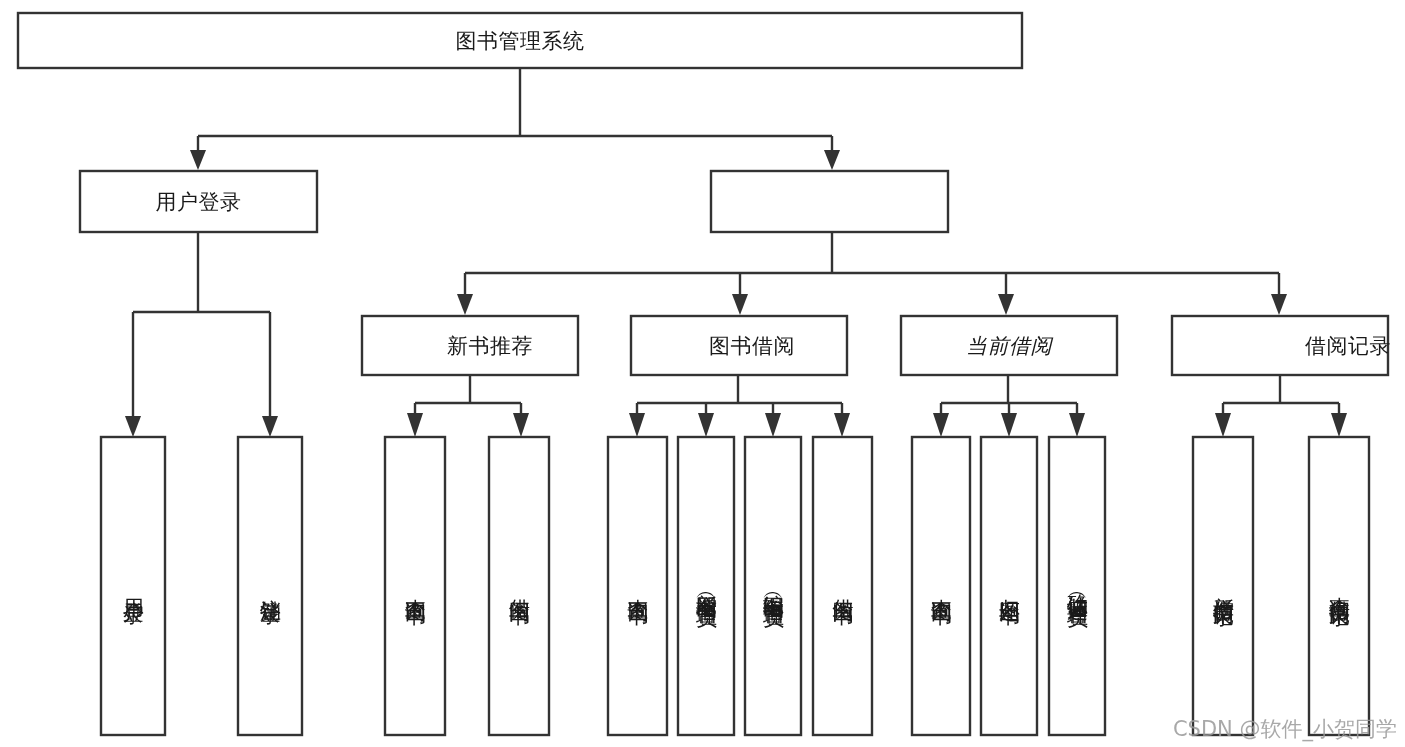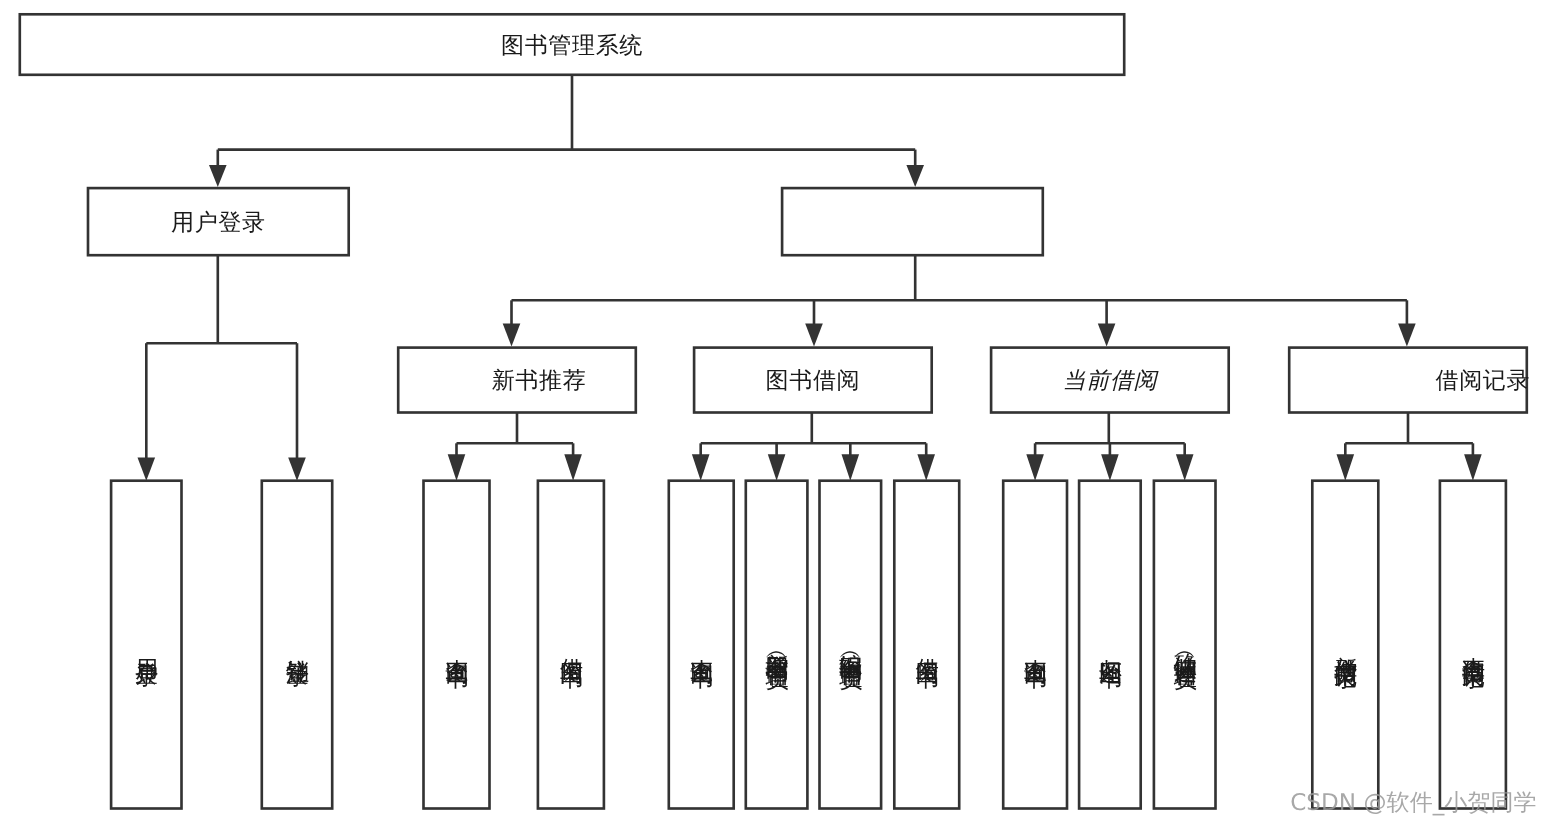--- a/index.html
+++ b/index.html
@@ -181,21 +181,21 @@
 
     <rect class="node-box" x="1193" y="437" width="60" height="298"></rect>
     <rect class="node-box" x="1309" y="437" width="60" height="298"></rect>
   </svg>
 
   <div class="node-label horizontal" style="left:18px; top:13px; width:1004px; height:55px;">图书管理系统</div>
 
   <div class="node-label horizontal" style="left:80px; top:171px; width:237px; height:61px;">用户登录</div>
 
   <div class="node-label horizontal" style="left:362px; top:316px; width:216px; height:59px;margin-left:20px;">新书推荐</div>
-  <div class="node-label horizontal" style="left:631px; top:316px; width:216px; height:59px;">图书借阅</div>
+  <div class="node-label horizontal" style="left:644px; top:316px; width:216px; height:59px;">图书借阅</div>
   <div class="node-label horizontal" style="left:901px; top:316px; width:216px; height:59px;font-style:italic;">当前借阅</div>
   <div class="node-label horizontal" style="left:1240px; top:316px; width:216px; height:59px;">借阅记录</div>
 
   <div class="node-label vertical" style="left:101px; top:437px; width:64px; height:298px;">用户登录</div>
   <div class="node-label vertical" style="left:238px; top:437px; width:64px; height:298px;">注销登录</div>
 
   <div class="node-label vertical" style="left:385px; top:437px; width:60px; height:298px;">查询图书</div>
   <div class="node-label vertical" style="left:489px; top:437px; width:60px; height:298px;">借阅图书</div>
 
   <div class="node-label vertical" style="left:608px; top:437px; width:59px; height:298px;">查询图书</div>

